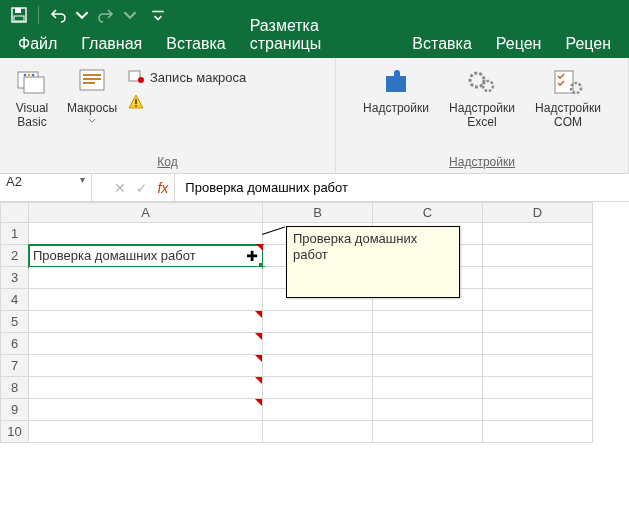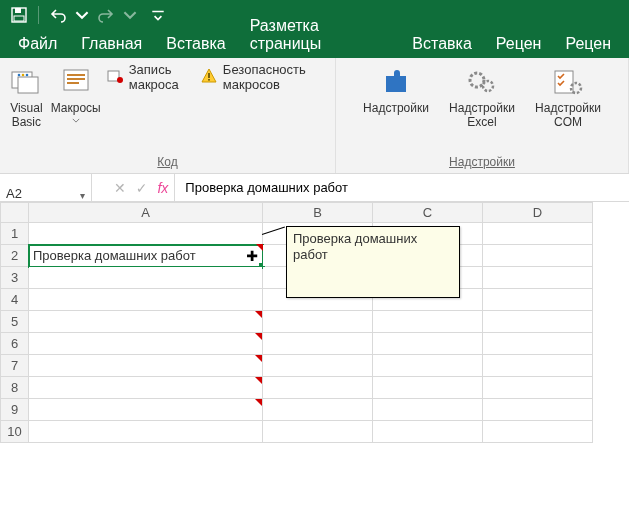--- a/index.html
+++ b/index.html
@@ -17,31 +17,31 @@
   .tab.file { background: transparent; }
 
   
   .ribbon { height: 116px; background: #f3f3f3; border-bottom: 1px solid #d9d9d9; display: flex; }
   .group { border-right: 1px solid #e0e0e0; padding: 4px 8px 2px; display: flex; flex-direction: column; justify-content: space-between; }
   .group-label { text-align: center; font-size: 12px; color: #666; padding: 2px 0; text-decoration: underline; }
   .group-body { flex: 1; display: flex; gap: 6px; }
   .big-btn { display: flex; flex-direction: column; align-items: center; justify-content: flex-start; width: 58px; text-align: center; font-size: 12px; line-height: 1.15; cursor: pointer; padding-top: 4px; }
   .big-btn .icon-lg { width: 32px; height: 32px; margin-bottom: 4px; display: flex; align-items: center; justify-content: center; }
   .big-btn .icon-lg svg { width: 32px; height: 32px; }
-  .small-btns { display: flex; flex-direction: row; gap: 4px; padding-top: 4px; }
+  .small-btns { display: flex; flex-direction: column; gap: 4px; padding-top: 4px; }
   .small-btn { display: flex; align-items: center; gap: 6px; font-size: 13px; cursor: pointer; height: 22px; }
   .small-btn svg { width: 16px; height: 16px; }
 
   
   .fbar { height: 28px; border-bottom: 1px solid #d9d9d9; display: flex; align-items: stretch; }
-  .namebox { width: 92px; border-right: 1px solid #d9d9d9; display: flex; align-items: flex-end; padding: 0 6px; justify-content: space-between; font-size: 13px; }
+  .namebox { width: 92px; border-right: 1px solid #d9d9d9; display: flex; align-items: flex-start; padding: 0 6px; justify-content: space-between; font-size: 13px; }
   .namebox .dd { color: #666; font-size: 10px; }
   .fbtns { display: flex; align-items: center; border-right: 1px solid #d9d9d9; padding: 0 6px; gap: 10px; color: #b5b5b5; }
   .fbtns span { font-size: 14px; }
-  .fx { font-style: italic; color: #ec4899; }
+  .fx { font-style: italic; color: #c2410c; }
   .formula-in { flex: 1; border: none; outline: none; padding: 0 10px; font-size: 13px; }
 
   
   .grid-wrap { position: relative; }
   table.grid { border-collapse: collapse; table-layout: fixed; }
   table.grid th, table.grid td { border: 1px solid #d9d9d9; font-size: 13px; color: #333; background: #fff; }
   table.grid th { background: #f3f3f3; font-weight: normal; color: #555; }
   .corner { width: 28px; height: 20px; background: #f3f3f3; border: 1px solid #d9d9d9; }
   .col-head { height: 20px; text-align: center; }
   .row-head { width: 28px; text-align: center; }
@@ -149,21 +149,20 @@
           <span>Запись макроса</span>
         </div>
         <div class="small-btn">
           <span>
             <svg viewBox="0 0 16 16">
                 <path d="M8 1 L15 14 H1 Z" fill="#ffcc33" stroke="#cc9900"></path>
                 <rect x="7.2" y="5" width="1.6" height="5" fill="#5a4a00"></rect>
                 <rect x="7.2" y="11" width="1.6" height="1.6" fill="#5a4a00"></rect>
               </svg>
           </span>
-          <span>Безопасность макросов</span>
         </div>
       </div>
     </div>
     <div class="group-label">Код</div>
   </div>
 
   <div class="group" style="flex:1">
     <div class="group-body" style="justify-content:center">
       <div class="big-btn" style="width:80px">
         <div class="icon-lg">

